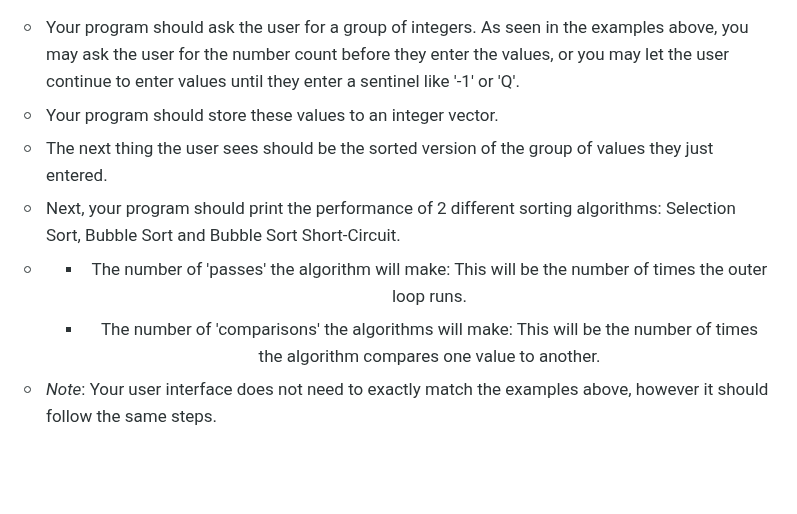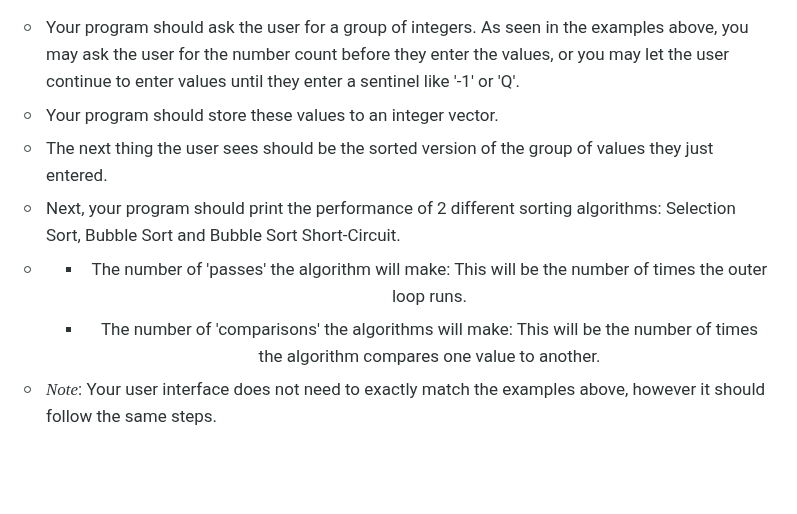--- a/index.html
+++ b/index.html
@@ -51,21 +51,20 @@
       content: "";
       position: absolute;
       left: -14px;
       top: 11px;
       width: 5px;
       height: 5px;
       background: #2d3436;
     }
     .italic {
       font-style: italic;
-      font-family: Liberation Serif, serif;
     }
   </style>
 </head>
 <body>
 
 <ul class="outer">
   <li>
     <span>Your program should ask the user for a group of integers. As seen in the examples above, you may ask the user for the number count before they enter the values, or you may let the user continue to enter values until they enter a sentinel like '-1' or 'Q'.</span>
   </li>
   <li>

